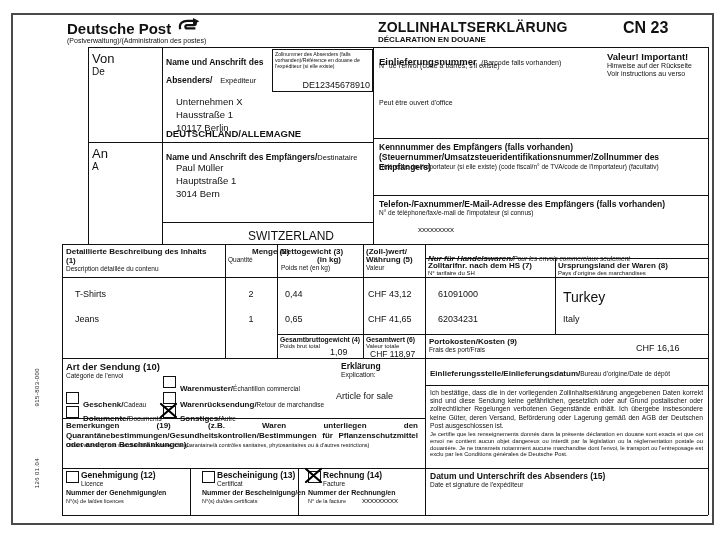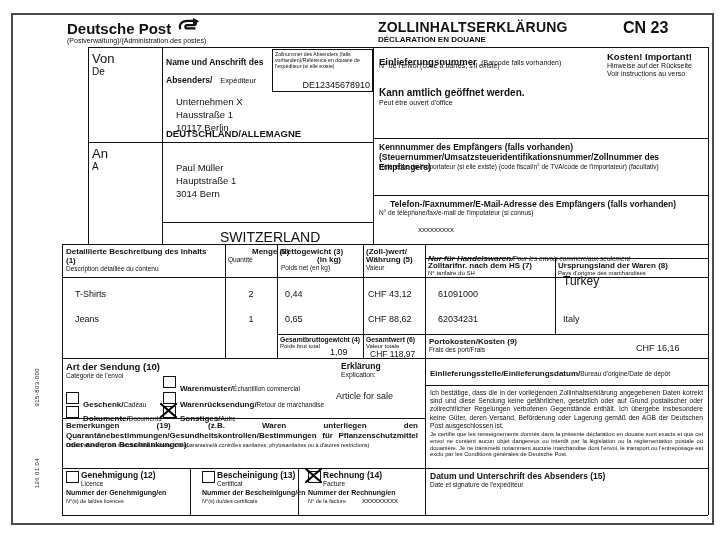--- a/index.html
+++ b/index.html
@@ -83,43 +83,45 @@
   </div>
   <div class="abs lines" style="left:176px;top:95px;font-size:9.5px;line-height:13px;">
     <p>Unternehmen X</p>
     <p>Hausstraße 1</p>
     <p>10117 Berlin</p>
   </div>
   <div class="abs b" style="left:166px;top:128px;font-size:9.5px;">DEUTSCHLAND/ALLEMAGNE</div>
 
   <div class="abs" style="left:92px;top:146px;font-size:13px;">An</div>
   <div class="abs" style="left:92px;top:161px;font-size:10px;">A</div>
+  <div class="abs" style="left:166px;top:146px;width:205px;">
+    <span class="b" style="font-size:8.5px;">Name und Anschrift des Empfängers/</span><span style="font-size:7.5px;">Destinataire</span>
+  </div>
   <div class="abs lines" style="left:176px;top:161px;font-size:9.5px;line-height:13px;">
     <p>Paul Müller</p>
     <p>Hauptstraße 1</p>
     <p>3014 Bern</p>
   </div>
 
-  <div class="abs" style="left:220px;top:229px;font-size:14px;">SWITZERLAND</div>
+  <div class="abs" style="left:248px;top:229px;font-size:12px;">SWITZERLAND</div>
 
   <div class="abs" style="left:379px;top:51px;">
     <span class="b" style="font-size:9.5px;">Einlieferungsnummer</span> <span style="font-size:7px;">(Barcode falls vorhanden)</span>
   </div>
   <div class="abs" style="left:379px;top:62px;font-size:7px;">N° de l'envoi (code à barres, s'il existe)</div>
   <div class="abs" style="left:379px;top:72px;width:215px;height:14px;"></div>
-  <div class="abs b" style="left:607px;top:51px;font-size:9.5px;">Kosten! Important!</div>
+  <div class="abs b" style="left:607px;top:51px;font-size:9.5px;">Valeur! Important!</div>
   <div class="abs" style="left:607px;top:62px;font-size:7px;">Hinweise auf der Rückseite</div>
   <div class="abs" style="left:607px;top:70px;font-size:7px;">Voir instructions au verso</div>
-  <div class="abs b" style="left:379px;top:87px;font-size:10px;">Kann amtlich geöffnet werden.</div>
   <div class="abs" style="left:379px;top:99px;font-size:7px;">Peut être ouvert d'office</div>
 
   <div class="abs b" style="left:379px;top:142px;width:325px;font-size:8.5px;line-height:10px;">Kennnummer des Empfängers (falls vorhanden) (Steuernummer/Umsatzsteueridentifikationsnummer/Zollnummer des Empfängers)</div>
   <div class="abs" style="left:379px;top:163px;width:325px;font-size:6.5px;">Référence de l'importateur (si elle existe) (code fiscal/n° de TVA/code de l'importateur) (facultativ)</div>
 
-  <div class="abs b" style="left:390px;top:199px;width:325px;font-size:8.5px;">Telefon-/Faxnummer/E-Mail-Adresse des Empfängers (falls vorhanden)</div>
+  <div class="abs b" style="left:379px;top:199px;width:325px;font-size:8.5px;">Telefon-/Faxnummer/E-Mail-Adresse des Empfängers (falls vorhanden)</div>
   <div class="abs" style="left:379px;top:209px;width:325px;font-size:6.5px;">N° de téléphone/fax/e-mail de l'impotateur (si connus)</div>
   <div class="abs" style="left:418px;top:225px;font-size:8px;">xxxxxxxxx</div>
 
   <div class="abs b" style="left:66px;top:247px;width:152px;font-size:8px;line-height:9px;">Detaillierte Beschreibung des Inhalts (1)</div>
   <div class="abs" style="left:66px;top:265px;font-size:6.5px;">Description détaillée du contenu</div>
 
   <div class="abs b" style="left:228px;top:247px;font-size:8px;margin-left:24px;">Menge (2)</div>
   <div class="abs" style="left:228px;top:256px;font-size:6.5px;">Quantité</div>
 
   <div class="abs b" style="left:281px;top:247px;font-size:8px;">Nettogewicht (3)</div>
@@ -137,27 +139,27 @@
   <div class="abs" style="left:428px;top:270px;font-size:6px;">N° tarifaire du SH</div>
   <div class="abs b" style="left:558px;top:261px;font-size:8px;">Ursprungsland der Waren (8)</div>
   <div class="abs" style="left:558px;top:270px;font-size:6px;">Pays d'origine des marchandises</div>
 
   <div>
     <div class="abs" style="left:75px;top:289px;font-size:9px;">T-Shirts</div>
     <div class="abs" style="left:225px;top:289px;width:52px;text-align:center;font-size:9px;">2</div>
     <div class="abs" style="left:285px;top:289px;font-size:9px;">0,44</div>
     <div class="abs" style="left:368px;top:289px;font-size:9px;">CHF 43,12</div>
     <div class="abs" style="left:438px;top:289px;font-size:9px;">61091000</div>
-    <div class="abs" style="left:563px;top:274px;font-size:12px;">Turkey</div>
+    <div class="abs" style="left:563px;top:289px;font-size:14px;">Turkey</div>
   </div>
   <div>
     <div class="abs" style="left:75px;top:314px;font-size:9px;">Jeans</div>
     <div class="abs" style="left:225px;top:314px;width:52px;text-align:center;font-size:9px;">1</div>
     <div class="abs" style="left:285px;top:314px;font-size:9px;">0,65</div>
-    <div class="abs" style="left:368px;top:314px;font-size:9px;">CHF 88,62</div>
+    <div class="abs" style="left:368px;top:314px;font-size:9px;">CHF 41,65</div>
     <div class="abs" style="left:438px;top:314px;font-size:9px;">62034231</div>
     <div class="abs" style="left:563px;top:314px;font-size:9px;">Italy</div>
   </div>
 
   <div class="abs b" style="left:280px;top:336px;font-size:6.8px;white-space:nowrap;">Gesamtbruttogewicht (4)</div>
   <div class="abs" style="left:280px;top:343px;font-size:6px;">Poids brut total</div>
   <div class="abs" style="left:330px;top:347px;font-size:9px;">1,09</div>
 
   <div class="abs b" style="left:366px;top:336px;font-size:6.8px;white-space:nowrap;">Gesamtwert (6)</div>
   <div class="abs" style="left:366px;top:343px;font-size:6px;">Valeur totale</div>

